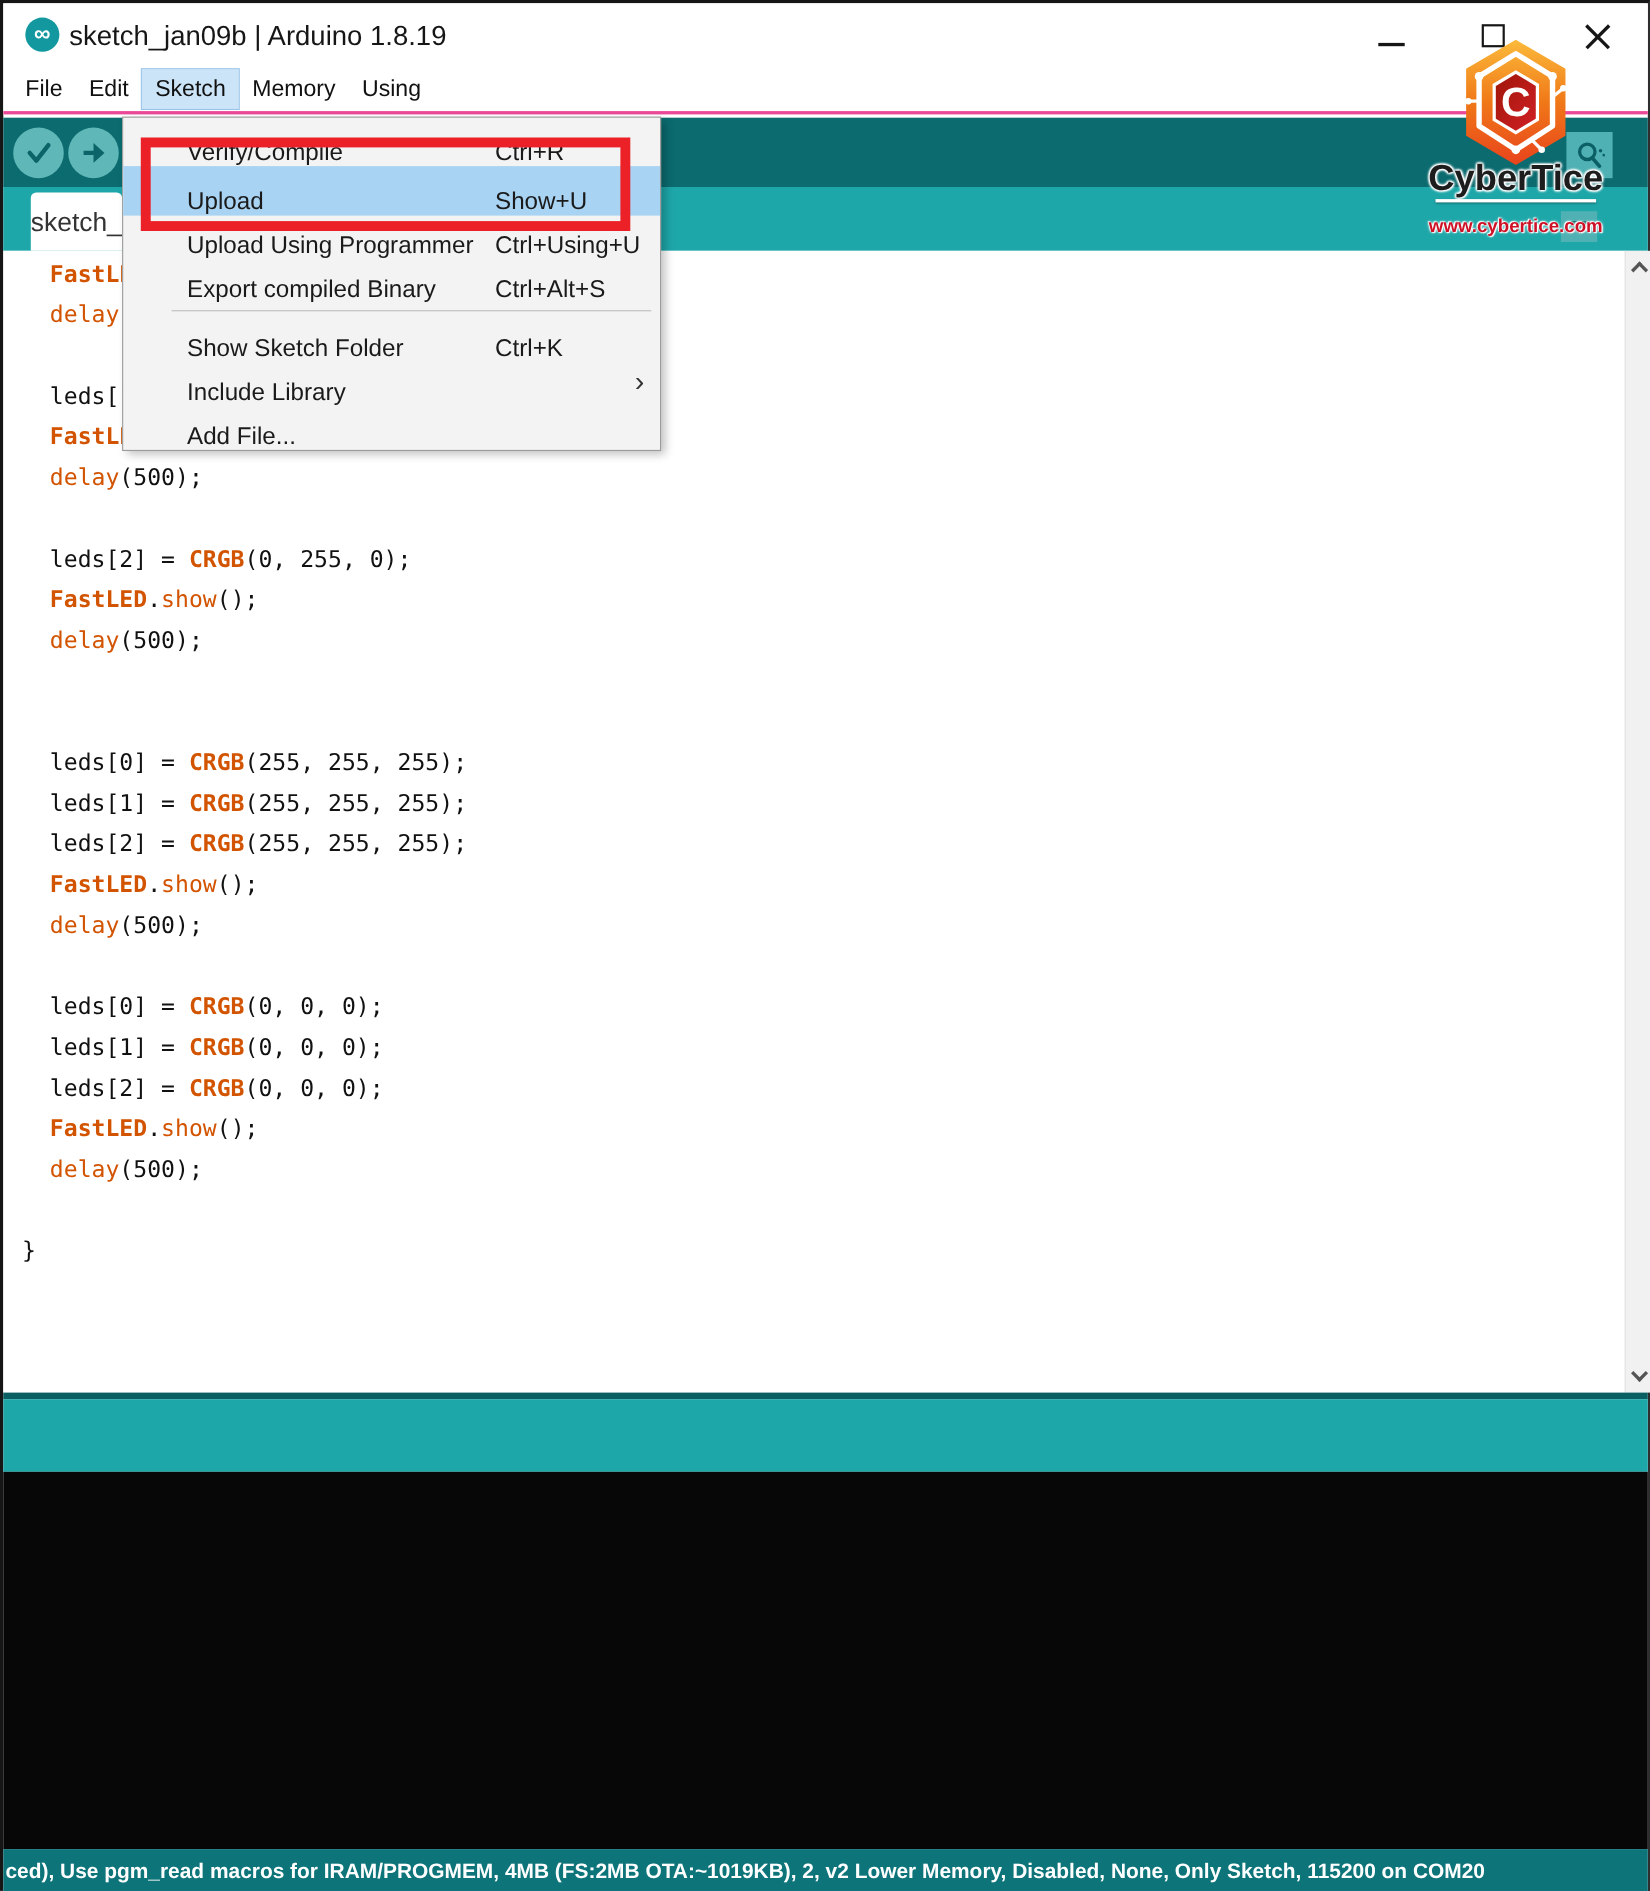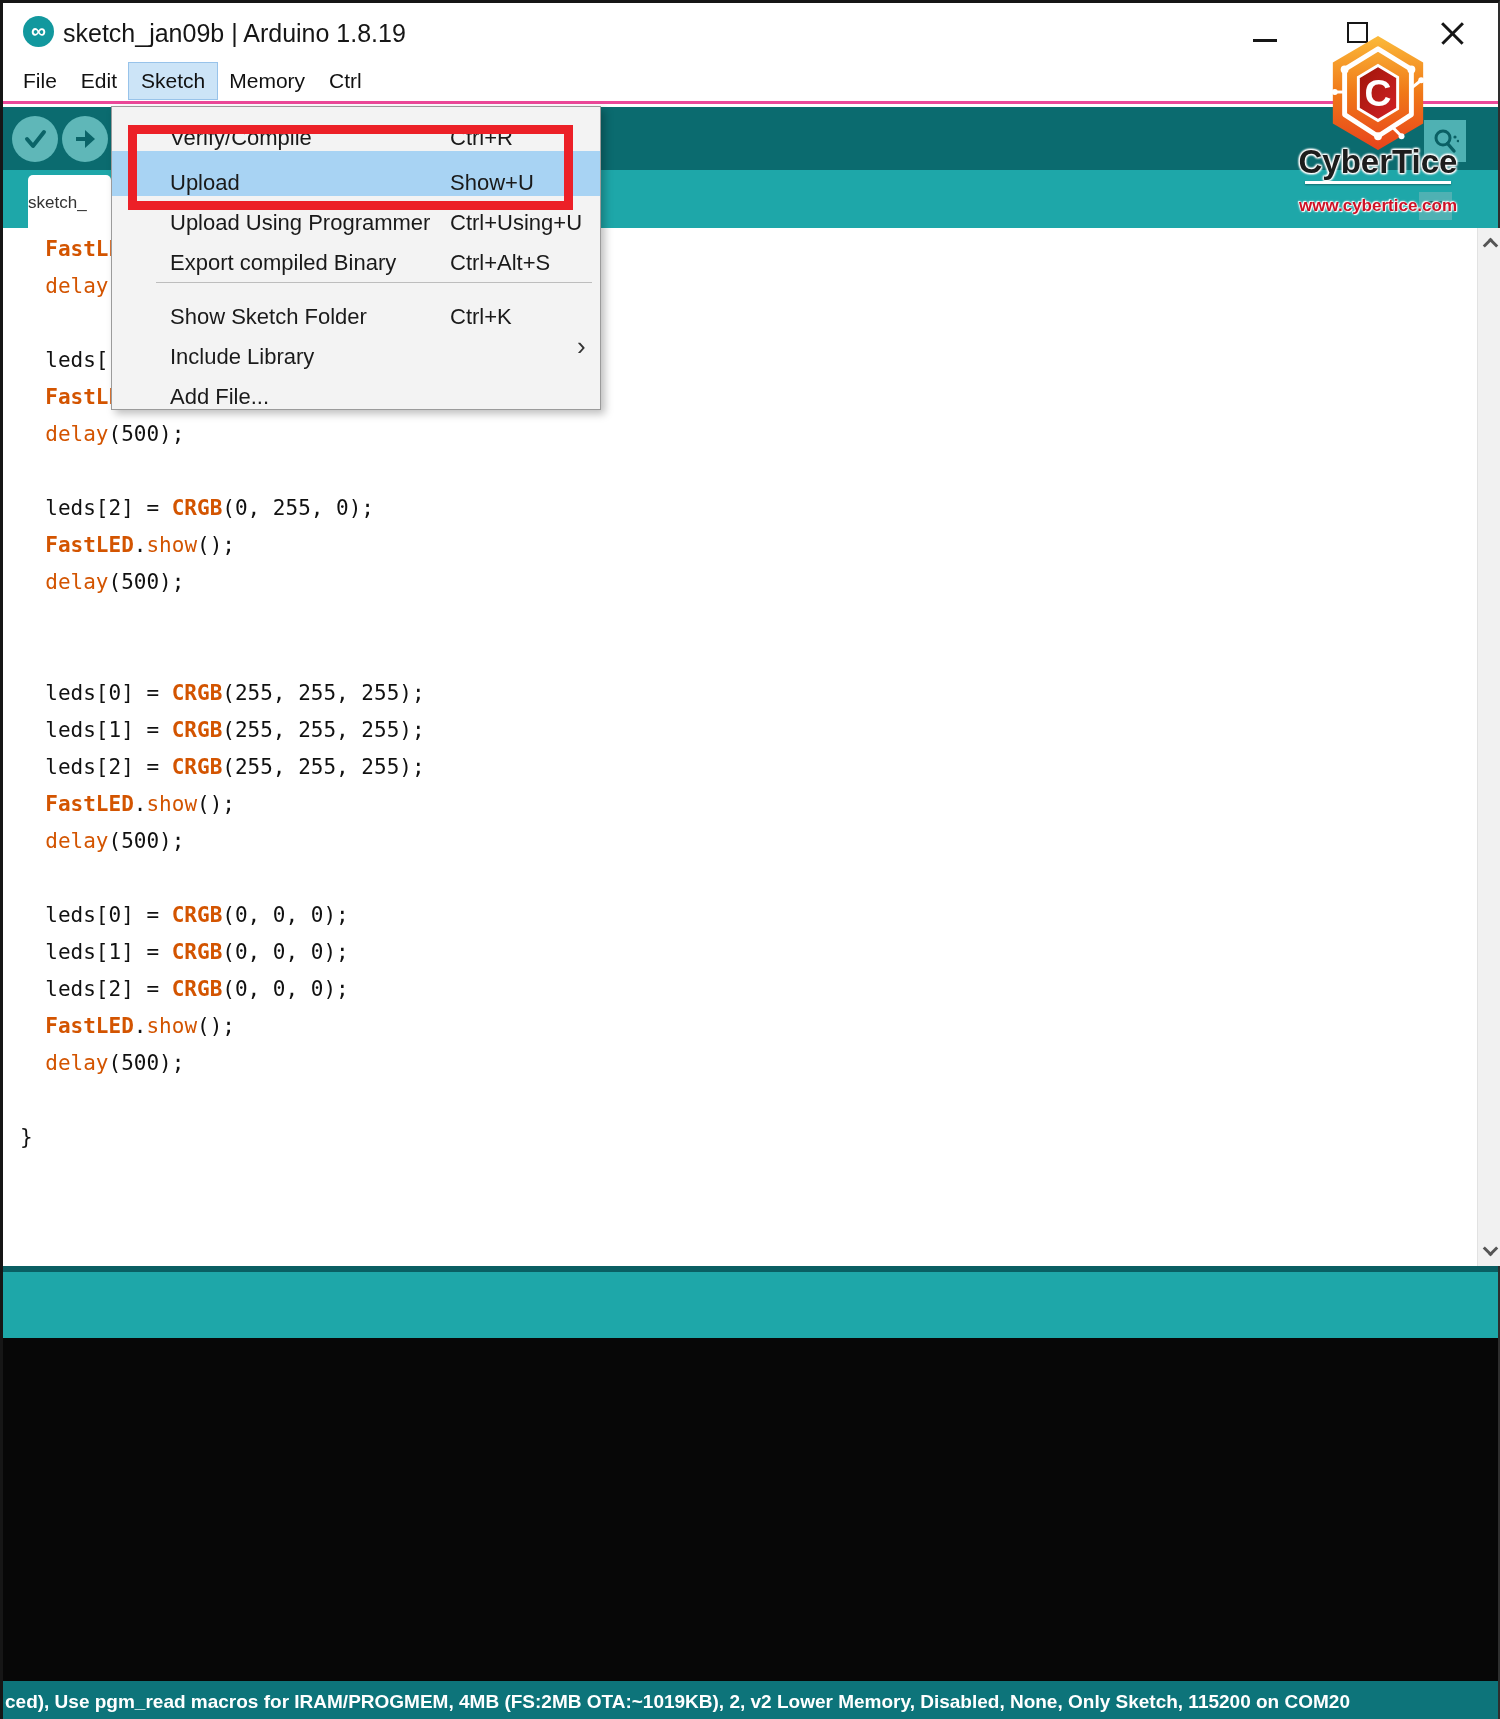--- a/index.html
+++ b/index.html
@@ -29,21 +29,21 @@
   .toolbar { position:absolute; left:0; top:104px; width:100%; height:63px; background:var(--toolbar-teal,#0B6B6F); }
   .tb-circle { position:absolute; top:9px; width:46px; height:46px; border-radius:50%;
                background:var(--button-teal,#5FB7B8); cursor:pointer; }
   .tb-circle svg { position:absolute; left:9px; top:9px; }
   .tb-verify { left:9px; } .tb-upload { left:59px; }
   .tb-serial { position:absolute; left:1421px; top:13px; width:42px; height:42px; background:#4FB1B3; cursor:pointer; }
   .tb-serial svg { position:absolute; left:7px; top:7px; }
 
   .tabbar { position:absolute; left:0; top:167px; width:100%; height:58px; background:var(--accent-teal,#1EA7A9); }
   .tab { position:absolute; left:25px; top:5px; width:83px; height:53px; background:#fff;
-         border-radius:5px 5px 0 0; font-size:17px; color:#333; line-height:55px; cursor:pointer; overflow:hidden; }
+         border-radius:5px 5px 0 0; font-size:24px; color:#333; line-height:55px; cursor:pointer; overflow:hidden; }
   .tab-dd { position:absolute; left:1416px; top:22px; width:33px; height:28px; background:#4FB1B3; cursor:pointer; }
   .tab-dd i { position:absolute; left:7px; top:9px; width:0; height:0;
               border-left:9px solid transparent; border-right:9px solid transparent; border-top:11px solid #0A6064; }
 
   
   .editor { position:absolute; left:0; top:225px; width:1474px; height:1038px; background:#fff; overflow:hidden; }
   #code { padding:3px 0 0 17px; font-family:"DejaVu Sans Mono",monospace; font-size:21px; color:#111; }
   .cl { height:37px; line-height:37px; white-space:pre; }
   .tk-f { color:var(--code-keyword,#D35400); }
   .tk-c { color:var(--code-keyword,#D35400); font-weight:bold; }
@@ -94,21 +94,21 @@
     <div class="btn-min"></div>
     <div class="btn-max"></div>
     <div class="btn-close"></div>
   </div>
 
   <div class="menubar" id="menubar">
       <div class="mb-item">File</div>
       <div class="mb-item">Edit</div>
       <div class="mb-item active">Sketch</div>
       <div class="mb-item">Memory</div>
-      <div class="mb-item">Ctrl</div>
+      <div class="mb-item">Using</div>
     </div>
 
   <div class="toolbar">
     <div class="tb-circle tb-verify">
       <span>
         <svg width="28" height="28">
             <path d="M6 14 l6 7 l11 -14" stroke="#0B6468" stroke-width="4" fill="none" stroke-linecap="round" stroke-linejoin="round"></path>
           </svg>
       </span>
     </div>

